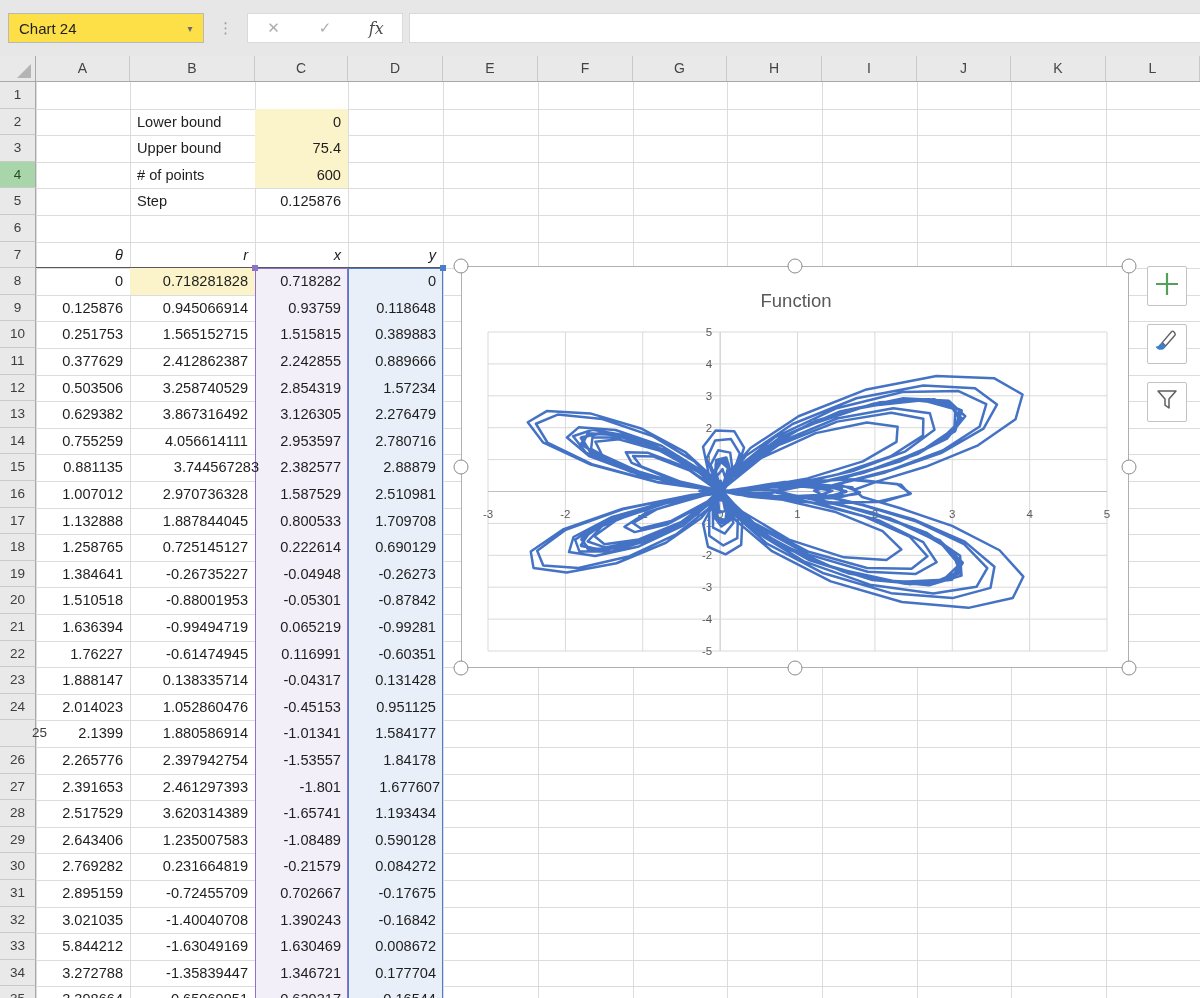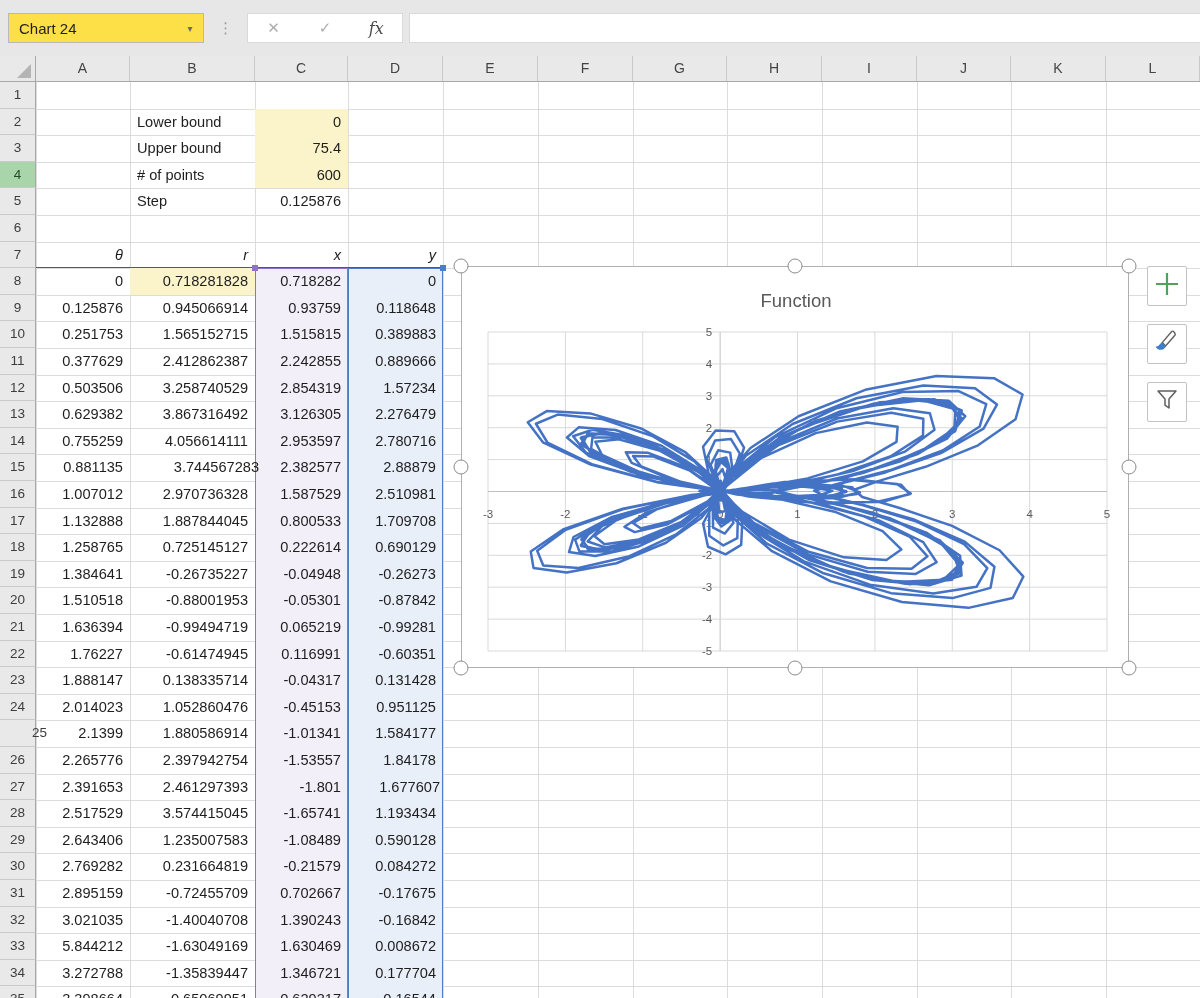--- a/index.html
+++ b/index.html
@@ -273,21 +273,21 @@
         <div class="cell num" style="left: 348px; top: 638.4px; width: 95px; height: 26.6px; line-height: 26.6px;">1.584177</div>
         <div class="cell num" style="left: 36px; top: 665px; width: 94px; height: 26.6px; line-height: 26.6px;">2.265776</div>
         <div class="cell num" style="left: 130px; top: 665px; width: 125px; height: 26.6px; line-height: 26.6px;">2.397942754</div>
         <div class="cell num" style="left: 255px; top: 665px; width: 93px; height: 26.6px; line-height: 26.6px;">-1.53557</div>
         <div class="cell num" style="left: 348px; top: 665px; width: 95px; height: 26.6px; line-height: 26.6px;">1.84178</div>
         <div class="cell num" style="left: 36px; top: 691.6px; width: 94px; height: 26.6px; line-height: 26.6px;">2.391653</div>
         <div class="cell num" style="left: 130px; top: 691.6px; width: 125px; height: 26.6px; line-height: 26.6px;">2.461297393</div>
         <div class="cell num" style="left: 255px; top: 691.6px; width: 93px; height: 26.6px; line-height: 26.6px;">-1.801</div>
         <div class="cell num" style="left: 352px; top: 691.6px; width: 95px; height: 26.6px; line-height: 26.6px; text-align: right;">1.677607</div>
         <div class="cell num" style="left: 36px; top: 718.2px; width: 94px; height: 26.6px; line-height: 26.6px;">2.517529</div>
-        <div class="cell num" style="left: 130px; top: 718.2px; width: 125px; height: 26.6px; line-height: 26.6px;">3.574415045</div>
+        <div class="cell num" style="left: 130px; top: 718.2px; width: 125px; height: 26.6px; line-height: 26.6px;">3.620314389</div>
         <div class="cell num" style="left: 255px; top: 718.2px; width: 93px; height: 26.6px; line-height: 26.6px;">-1.65741</div>
         <div class="cell num" style="left: 348px; top: 718.2px; width: 95px; height: 26.6px; line-height: 26.6px;">1.193434</div>
         <div class="cell num" style="left: 36px; top: 744.8px; width: 94px; height: 26.6px; line-height: 26.6px;">2.643406</div>
         <div class="cell num" style="left: 130px; top: 744.8px; width: 125px; height: 26.6px; line-height: 26.6px;">1.235007583</div>
         <div class="cell num" style="left: 255px; top: 744.8px; width: 93px; height: 26.6px; line-height: 26.6px;">-1.08489</div>
         <div class="cell num" style="left: 348px; top: 744.8px; width: 95px; height: 26.6px; line-height: 26.6px;">0.590128</div>
         <div class="cell num" style="left: 36px; top: 771.4px; width: 94px; height: 26.6px; line-height: 26.6px;">2.769282</div>
         <div class="cell num" style="left: 130px; top: 771.4px; width: 125px; height: 26.6px; line-height: 26.6px;">0.231664819</div>
         <div class="cell num" style="left: 255px; top: 771.4px; width: 93px; height: 26.6px; line-height: 26.6px;">-0.21579</div>
         <div class="cell num" style="left: 348px; top: 771.4px; width: 95px; height: 26.6px; line-height: 26.6px;">0.084272</div>

